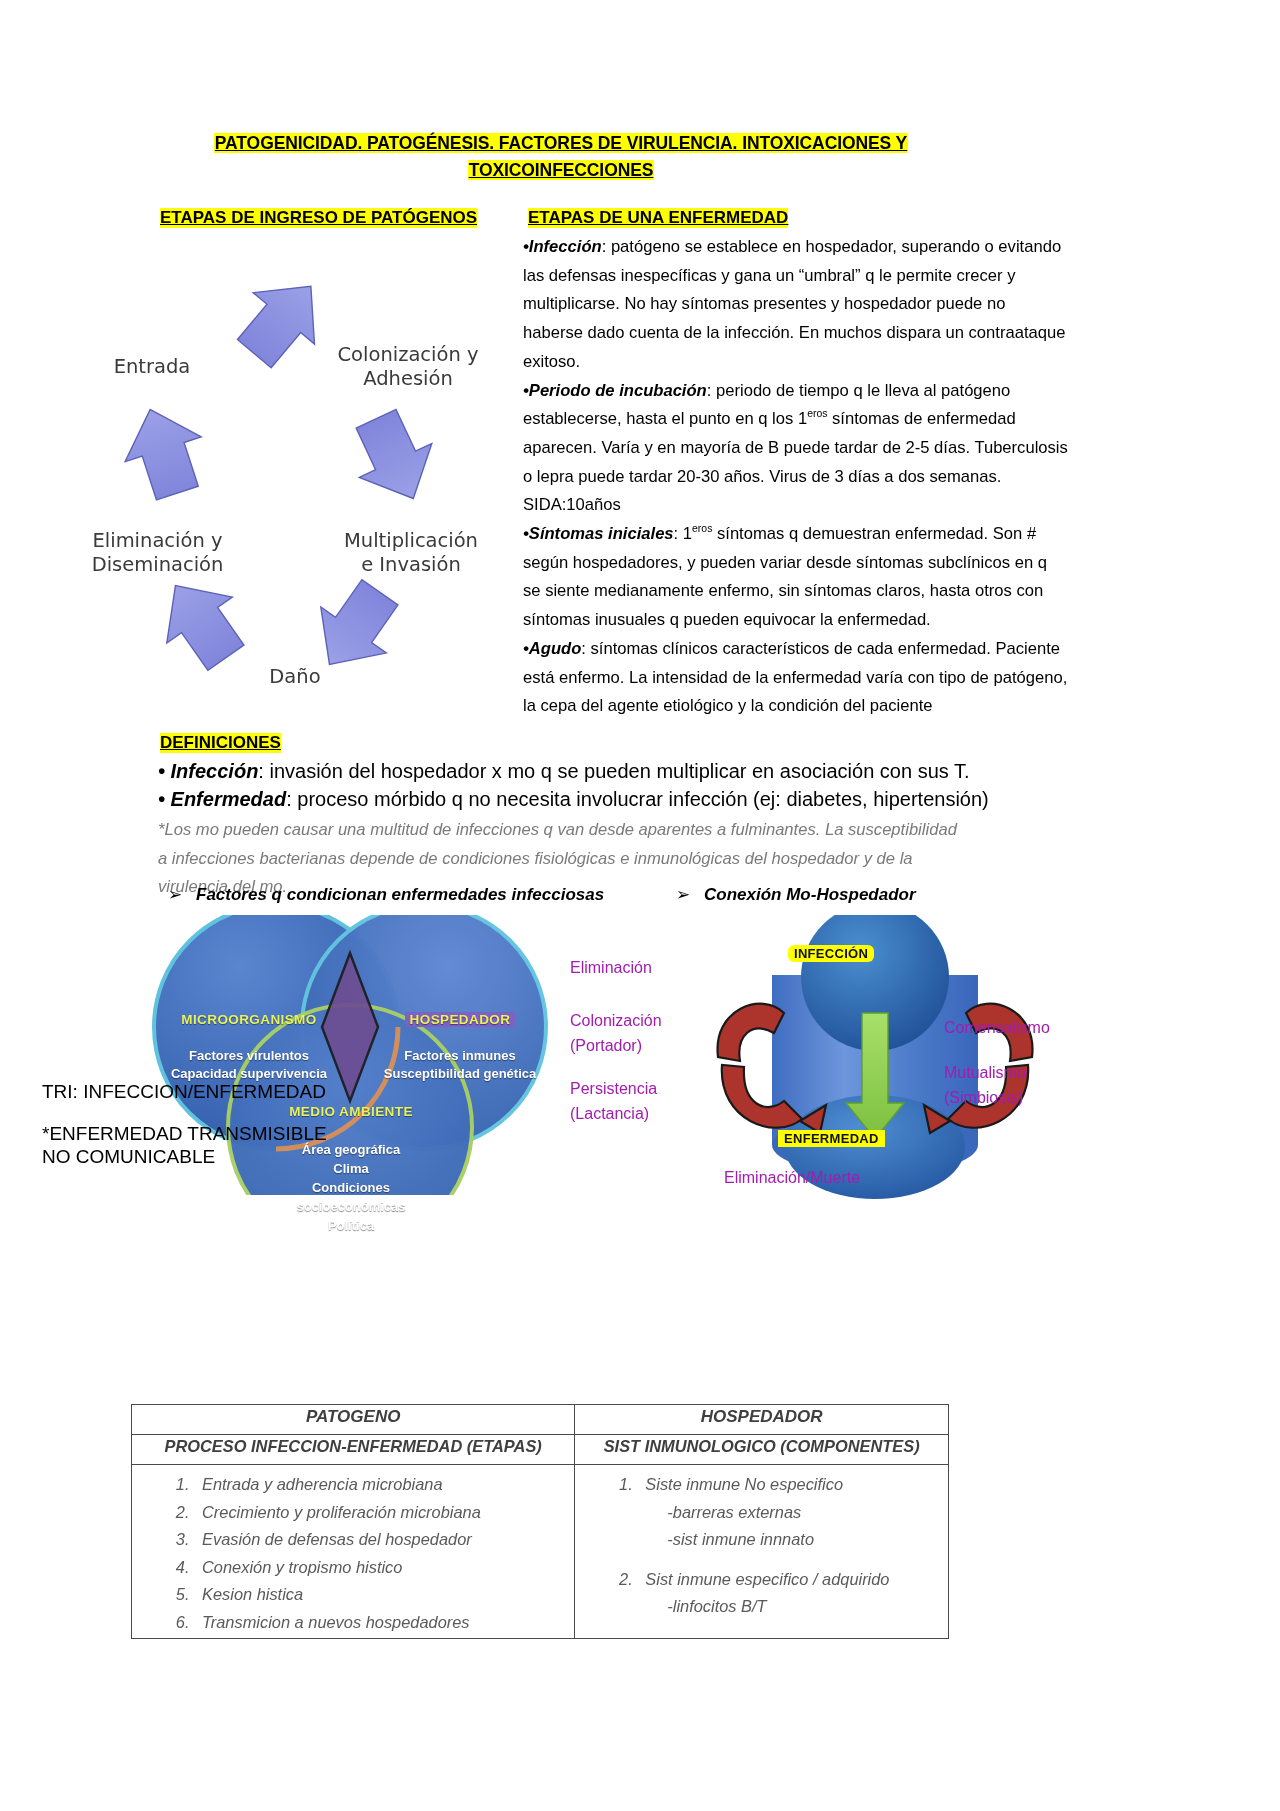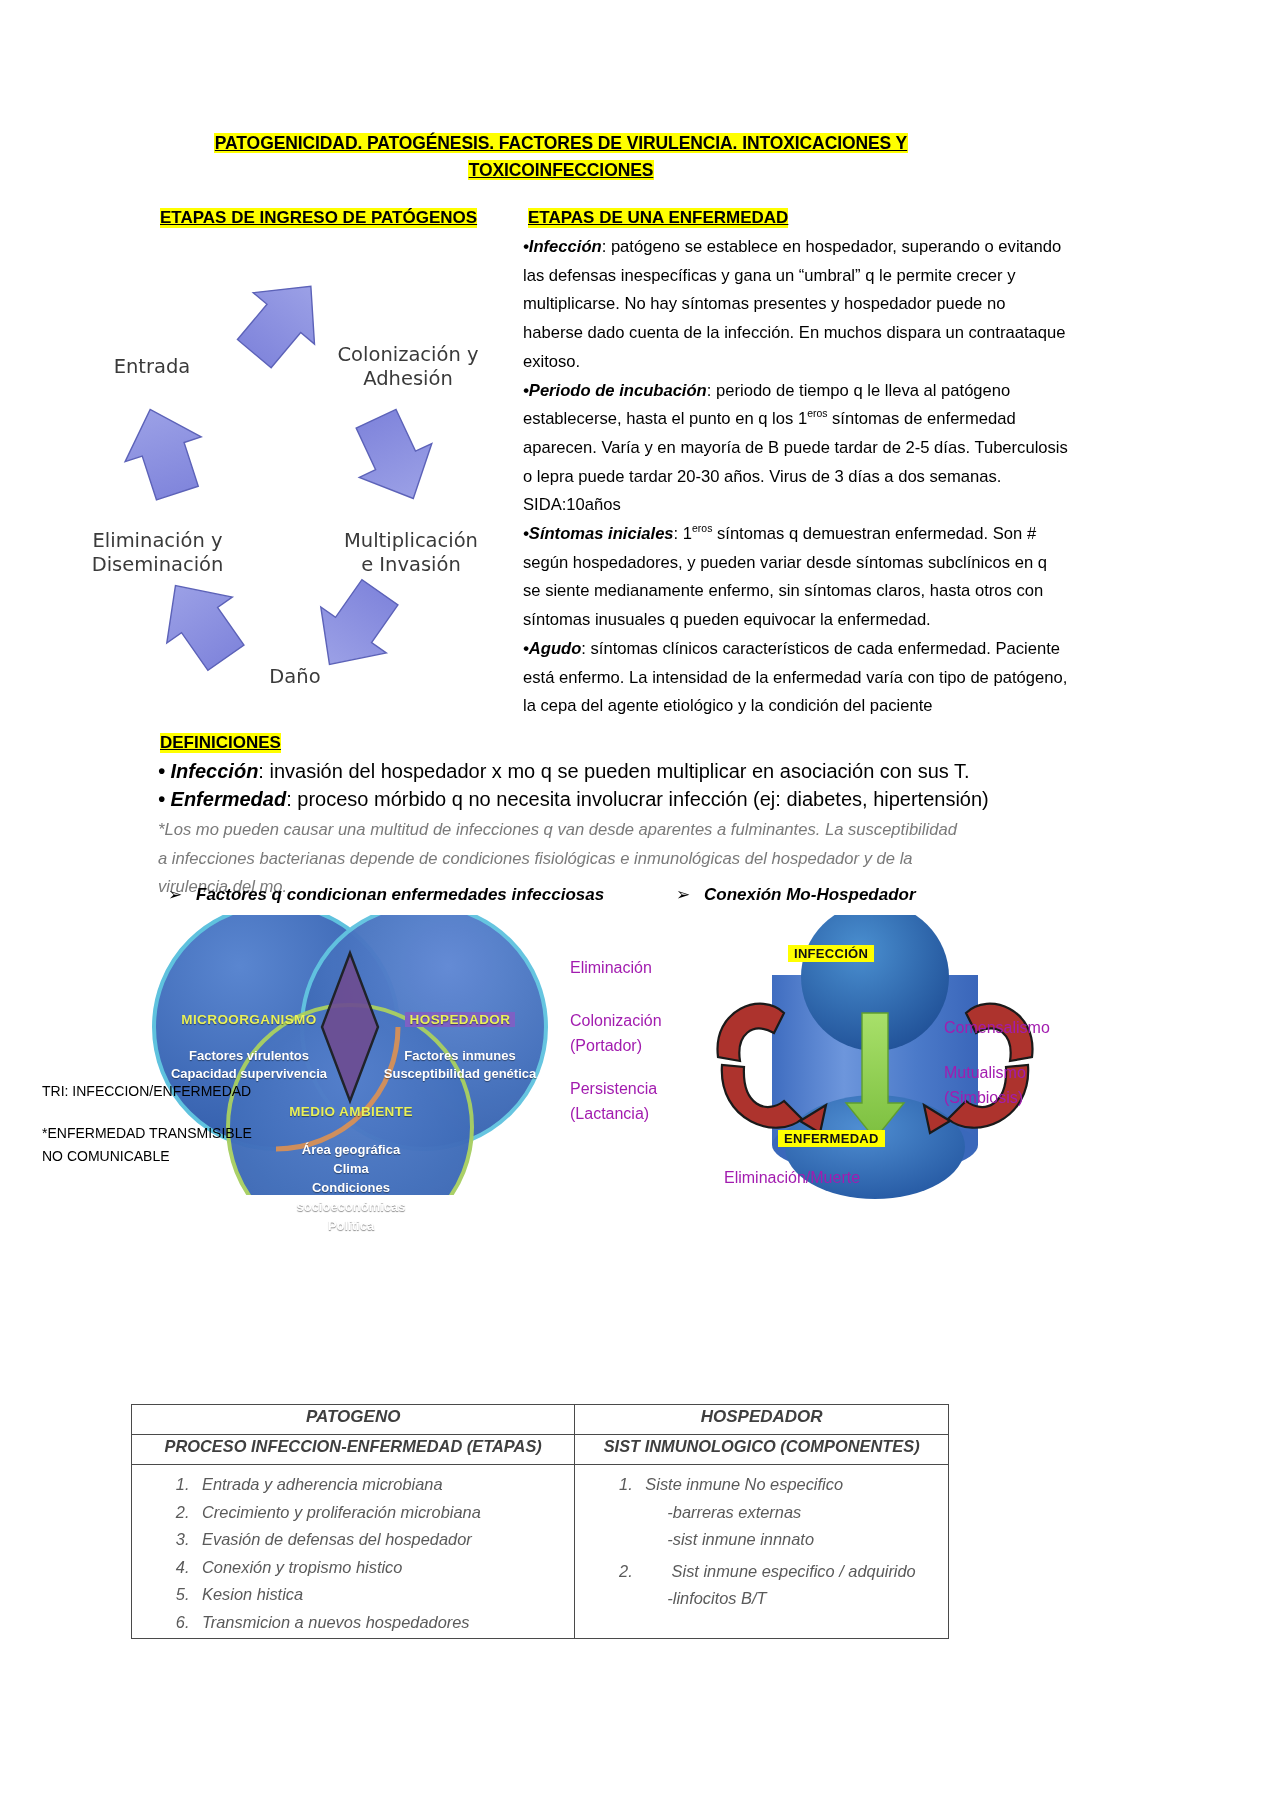--- a/index.html
+++ b/index.html
@@ -110,21 +110,21 @@
     text-shadow: 0 1px 1px rgba(0,0,0,.45);
     white-space: pre-line;
   }
   .venn-title {
     color: #e8f05a; font-weight: bold; font-size: 13.5px;
     letter-spacing: .4px;
   }
 
   
   .side-note {
-    position: absolute; font-size: 14px; line-height: 23px;
+    position: absolute; font-size: 19px; line-height: 23px;
     white-space: pre-line;
   }
   #note-tri { left: 42px; top: 1080px; }
   #note-trans { left: 42px; top: 1122px; }
 
   
   #conexion { position: absolute; left: 660px; top: 915px; width: 430px; height: 290px; }
   .conn-label {
     position: absolute; font-size: 16px; line-height: 25px;
     white-space: pre-line; color: #a21caf;
@@ -339,21 +339,21 @@
         <path d="M 378 140 C 384 92, 334 74, 312 96 L 322 116 C 344 104, 360 118, 356 144 Z" transform="translate(-6,2)"></path>
         <path d="M 368 150 C 372 206, 314 226, 288 204 L 306 186 C 324 200, 348 190, 346 152 Z"></path>
         <path d="M 290 206 l -26 -16 l 6 28 z" fill="#ad332d"></path>
       </g>
 
       <g stroke="#5f9e2e" stroke-width="1.4">
         <path d="M 202 98 L 228 98 L 228 188 L 244 188 L 215 224 L 186 188 L 202 188 Z" fill="url(#grnArr)"></path>
       </g>
     </svg>
 
-    <div class="conn-pill" style="left:128px; top:30px;">INFECCIÓN</div>
+    <div class="conn-pill" style="left:128px; top:30px;border-radius:6px;">INFECCIÓN</div>
     <div class="conn-pill" style="left:118px; top:215px;">ENFERMEDAD</div>
   </div>
 
   <div class="conn-label" style="left:570px; top:955px;">Eliminación</div>
   <div class="conn-label" style="left:570px; top:1008px;">Colonización
 (Portador)</div>
   <div class="conn-label" style="left:570px; top:1076px;">Persistencia
 (Lactancia)</div>
   <div class="conn-label" style="left:944px; top:1015px;">Comensalismo</div>
   <div class="conn-label" style="left:944px; top:1060px;">Mutualismo
@@ -380,21 +380,21 @@
           <li>Kesion histica</li>
           <li>Transmicion a nuevos hospedadores</li>
         </ol>
       </td>
       <td class="cell">
         <ol class="tbl-list">
           <li>Siste inmune No especifico</li>
         </ol>
         <div class="plain-sub">-barreras externas</div>
         <div class="plain-sub">-sist inmune innnato</div>
-        <ol class="tbl-list" start="2" style="margin-top:4px;text-align:center;">
+        <ol class="tbl-list" start="2" style="margin-top:12px;">
           <li>Sist inmune especifico / adquirido</li>
         </ol>
         <div class="plain-sub">-linfocitos B/T</div>
       </td>
     </tr>
   </tbody>
     </table>
 
 </div>
 

